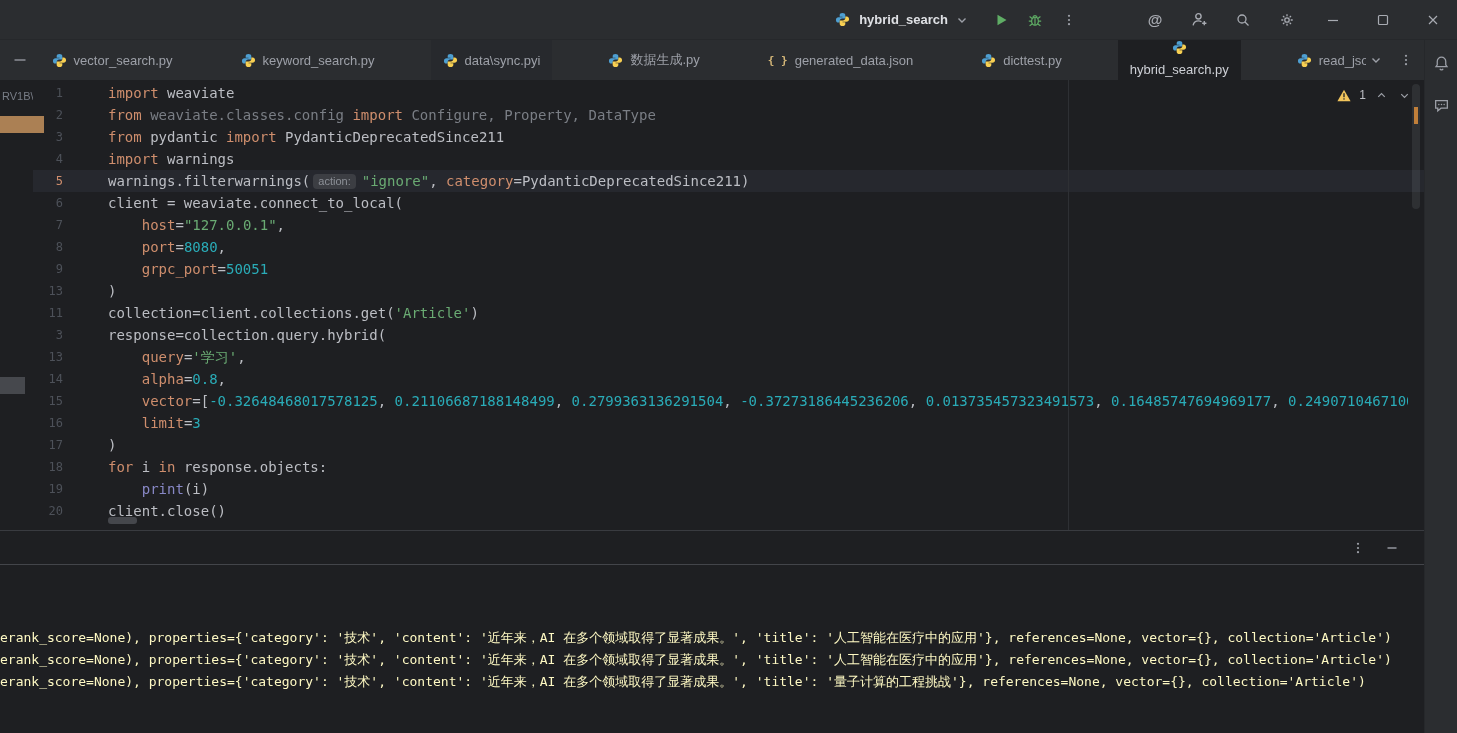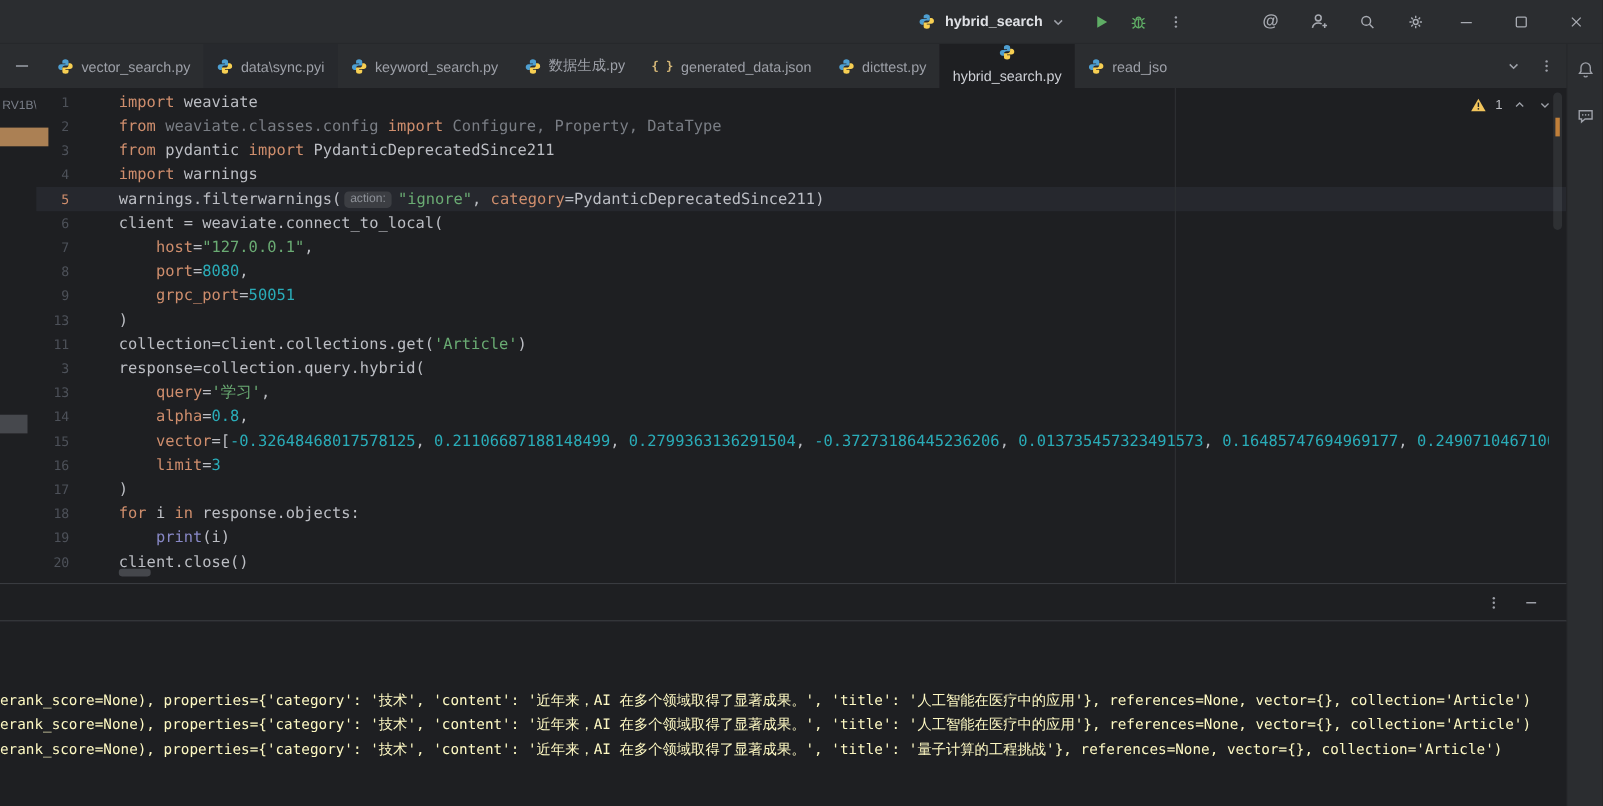--- a/index.html
+++ b/index.html
@@ -30,21 +30,21 @@
     position:absolute; top:40px; right:0; width:33px; bottom:0;
     background:#2b2d30; border-left:1px solid #26282b;
     display:flex; flex-direction:column; align-items:center; gap:22px; padding-top:13px;
   }
   
   .tabbar {
     position:absolute; top:40px; left:0; right:33px; height:40px;
     background:#2b2d30; display:flex; align-items:stretch;
   }
   .tab-lead { width:40px; display:flex; align-items:center; justify-content:center; }
-  .tab-strip { display:flex; align-items:stretch; overflow:hidden; }
+  .tab-strip { display:flex; align-items:stretch; overflow:hidden;gap:44px; }
   .tab { display:flex; align-items:center; gap:7px; padding:0 12px; font-size:13px; color:#9da0a8; white-space:nowrap; }
   .tab.shaded { background:#27292d; }
   .tab.active { background:#1e1f22; color:#ced0d6;flex-direction:column; }
   .tab-icon { display:flex; align-items:center; }
   .tab-close { display:flex; align-items:center; margin-left:5px; }
   .tab-tail { margin-left:auto; display:flex; align-items:center; gap:10px; padding-right:8px; }
   
   .editor { position:absolute; top:80px; left:0; right:33px; height:450px; background:#1e1f22; overflow:hidden; }
   .caret-line { position:absolute; left:33px; right:0; top:90px; height:22px; background:#26282e; }
   .margin-guide { position:absolute; left:1068px; top:0; bottom:0; width:1px; background:#2e3034; }
@@ -207,37 +207,37 @@
   <div class="tab-strip">
       <div class="tab">
         <span class="tab-icon">
           <svg width="15" height="15" viewBox="0 0 16 16">
             <path fill="#4e9fd1" d="M7.9 1C6 1 5 1.9 5 3.2V5h3v.7H3.7C2.2 5.7 1 6.8 1 8.4c0 1.6 1 2.9 2.6 2.9H5V9.6C5 8.1 6.2 7 7.7 7H11V3.2C11 1.9 9.8 1 7.9 1z"></path>
             <path fill="#f7cf52" d="M8.1 15c1.9 0 2.9-.9 2.9-2.2V11H8v-.7h4.3c1.5 0 2.7-1.1 2.7-2.7 0-1.6-1-2.9-2.6-2.9H11v1.7C11 7.9 9.8 9 8.3 9H5v3.8C5 14.1 6.2 15 8.1 15z"></path>
           </svg>
         </span>
         <span class="tab-label">vector_search.py</span>
       </div>
+      <div class="tab">
+        <span class="tab-icon">
+          <svg width="15" height="15" viewBox="0 0 16 16">
+            <path fill="#4e9fd1" d="M7.9 1C6 1 5 1.9 5 3.2V5h3v.7H3.7C2.2 5.7 1 6.8 1 8.4c0 1.6 1 2.9 2.6 2.9H5V9.6C5 8.1 6.2 7 7.7 7H11V3.2C11 1.9 9.8 1 7.9 1z"></path>
+            <path fill="#f7cf52" d="M8.1 15c1.9 0 2.9-.9 2.9-2.2V11H8v-.7h4.3c1.5 0 2.7-1.1 2.7-2.7 0-1.6-1-2.9-2.6-2.9H11v1.7C11 7.9 9.8 9 8.3 9H5v3.8C5 14.1 6.2 15 8.1 15z"></path>
+          </svg>
+        </span>
+        <span class="tab-label">keyword_search.py</span>
+      </div>
       <div class="tab shaded">
         <span class="tab-icon">
           <svg width="15" height="15" viewBox="0 0 16 16">
             <path fill="#4e9fd1" d="M7.9 1C6 1 5 1.9 5 3.2V5h3v.7H3.7C2.2 5.7 1 6.8 1 8.4c0 1.6 1 2.9 2.6 2.9H5V9.6C5 8.1 6.2 7 7.7 7H11V3.2C11 1.9 9.8 1 7.9 1z"></path>
             <path fill="#f7cf52" d="M8.1 15c1.9 0 2.9-.9 2.9-2.2V11H8v-.7h4.3c1.5 0 2.7-1.1 2.7-2.7 0-1.6-1-2.9-2.6-2.9H11v1.7C11 7.9 9.8 9 8.3 9H5v3.8C5 14.1 6.2 15 8.1 15z"></path>
           </svg>
         </span>
         <span class="tab-label">data\sync.pyi</span>
-      </div>
-      <div class="tab">
-        <span class="tab-icon">
-          <svg width="15" height="15" viewBox="0 0 16 16">
-            <path fill="#4e9fd1" d="M7.9 1C6 1 5 1.9 5 3.2V5h3v.7H3.7C2.2 5.7 1 6.8 1 8.4c0 1.6 1 2.9 2.6 2.9H5V9.6C5 8.1 6.2 7 7.7 7H11V3.2C11 1.9 9.8 1 7.9 1z"></path>
-            <path fill="#f7cf52" d="M8.1 15c1.9 0 2.9-.9 2.9-2.2V11H8v-.7h4.3c1.5 0 2.7-1.1 2.7-2.7 0-1.6-1-2.9-2.6-2.9H11v1.7C11 7.9 9.8 9 8.3 9H5v3.8C5 14.1 6.2 15 8.1 15z"></path>
-          </svg>
-        </span>
-        <span class="tab-label">keyword_search.py</span>
       </div>
       <div class="tab">
         <span class="tab-icon">
           <svg width="15" height="15" viewBox="0 0 16 16">
             <path fill="#4e9fd1" d="M7.9 1C6 1 5 1.9 5 3.2V5h3v.7H3.7C2.2 5.7 1 6.8 1 8.4c0 1.6 1 2.9 2.6 2.9H5V9.6C5 8.1 6.2 7 7.7 7H11V3.2C11 1.9 9.8 1 7.9 1z"></path>
             <path fill="#f7cf52" d="M8.1 15c1.9 0 2.9-.9 2.9-2.2V11H8v-.7h4.3c1.5 0 2.7-1.1 2.7-2.7 0-1.6-1-2.9-2.6-2.9H11v1.7C11 7.9 9.8 9 8.3 9H5v3.8C5 14.1 6.2 15 8.1 15z"></path>
           </svg>
         </span>
         <span class="tab-label">数据生成.py</span>
       </div>

